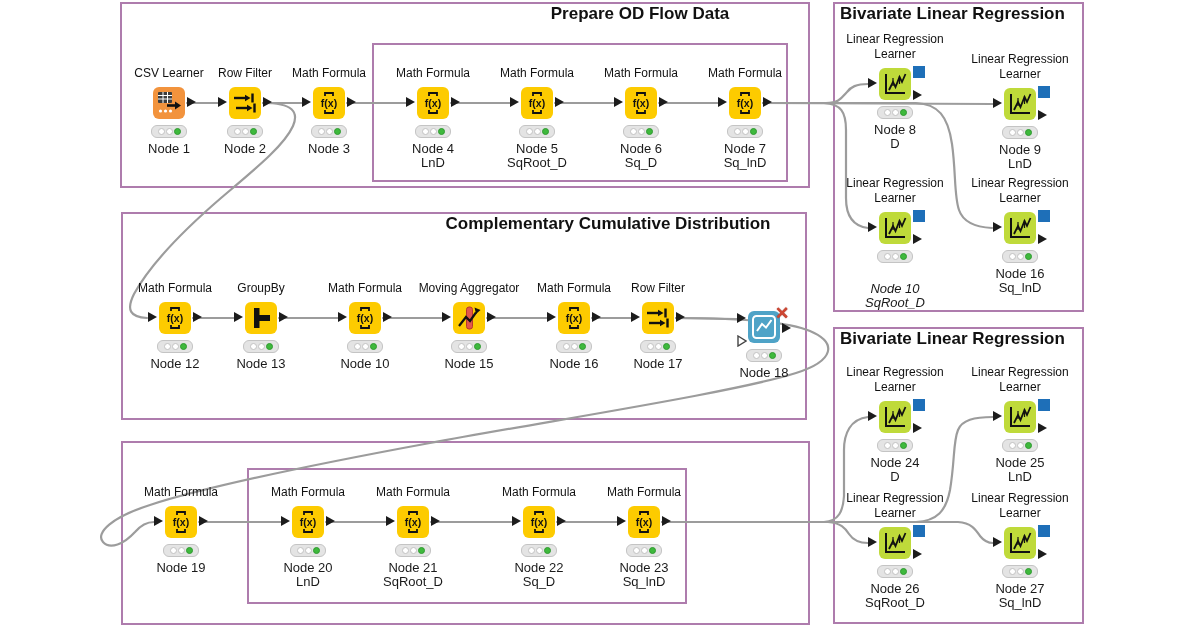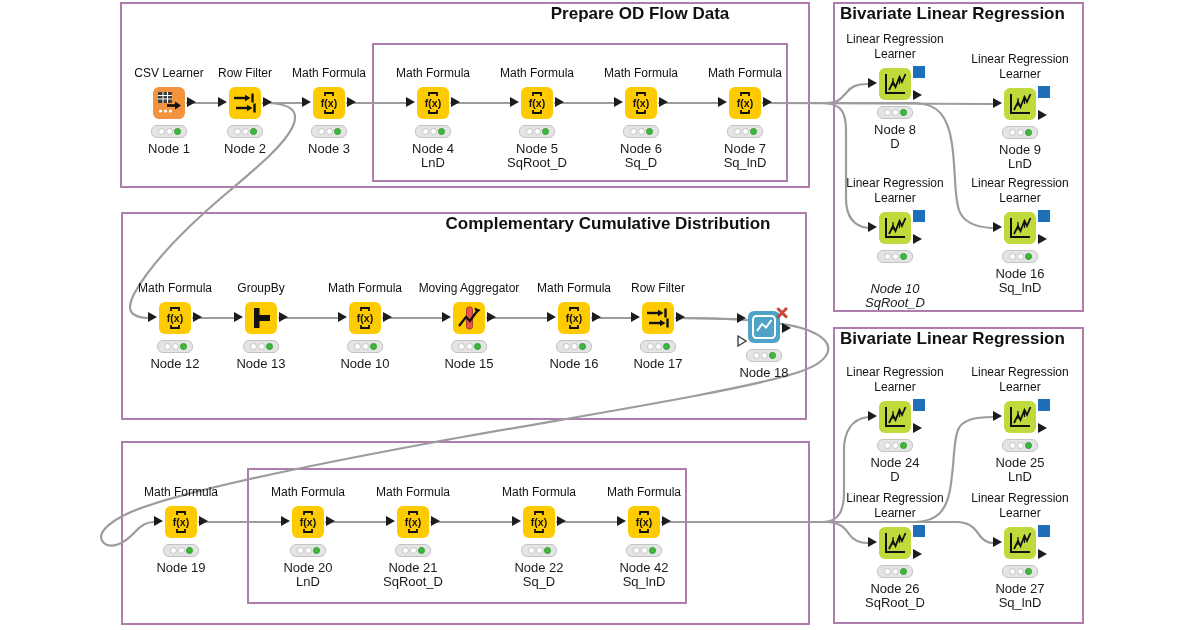--- a/index.html
+++ b/index.html
@@ -460,21 +460,21 @@
         <text x="16" y="19.5" font-size="10.5" font-weight="bold" text-anchor="middle" fill="#111" font-family="Liberation Sans, sans-serif">f(x)</text>
       </svg>
     </div>
     <span class="tri" style="left: 617px; top: 516px;"></span>
     <span class="tri" style="left: 662px; top: 516px;"></span>
     <div class="status" style="left: 626px; top: 544px;">
       <span class="dot off"></span>
       <span class="dot off"></span>
       <span class="dot on"></span>
     </div>
-    <div class="name-label" style="left: 569px; top: 561px;">Node 42
+    <div class="name-label" style="left: 569px; top: 561px;">Node 23
 Sq_lnD</div>
     <div class="type-label" style="left: 820px; bottom: 235px;">Linear Regression
 Learner</div>
     <div class="node-icon" style="left: 879px; top: 401px; background: rgb(191, 218, 58);">
       <svg viewBox="0 0 32 32">
         <path d="M7 6v19h19" fill="none" stroke="#111" stroke-width="2"></path>
         <path d="M10 22l4-8 2.5 5 4-10 2.5 5 3.5-8" fill="none" stroke="#111" stroke-width="1.8"></path>
         <path d="M14 10v8M20.5 8v8" stroke="#111" stroke-width="1.2"></path>
       </svg>
     </div>

